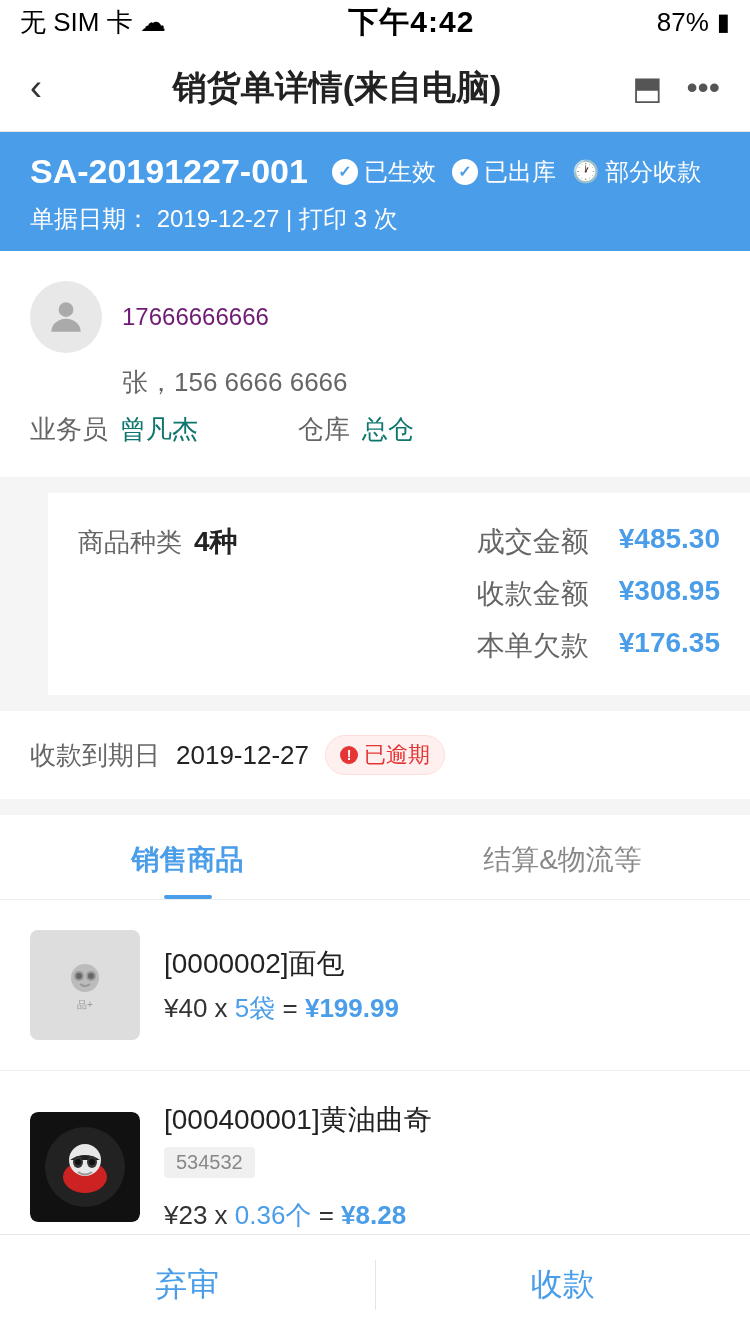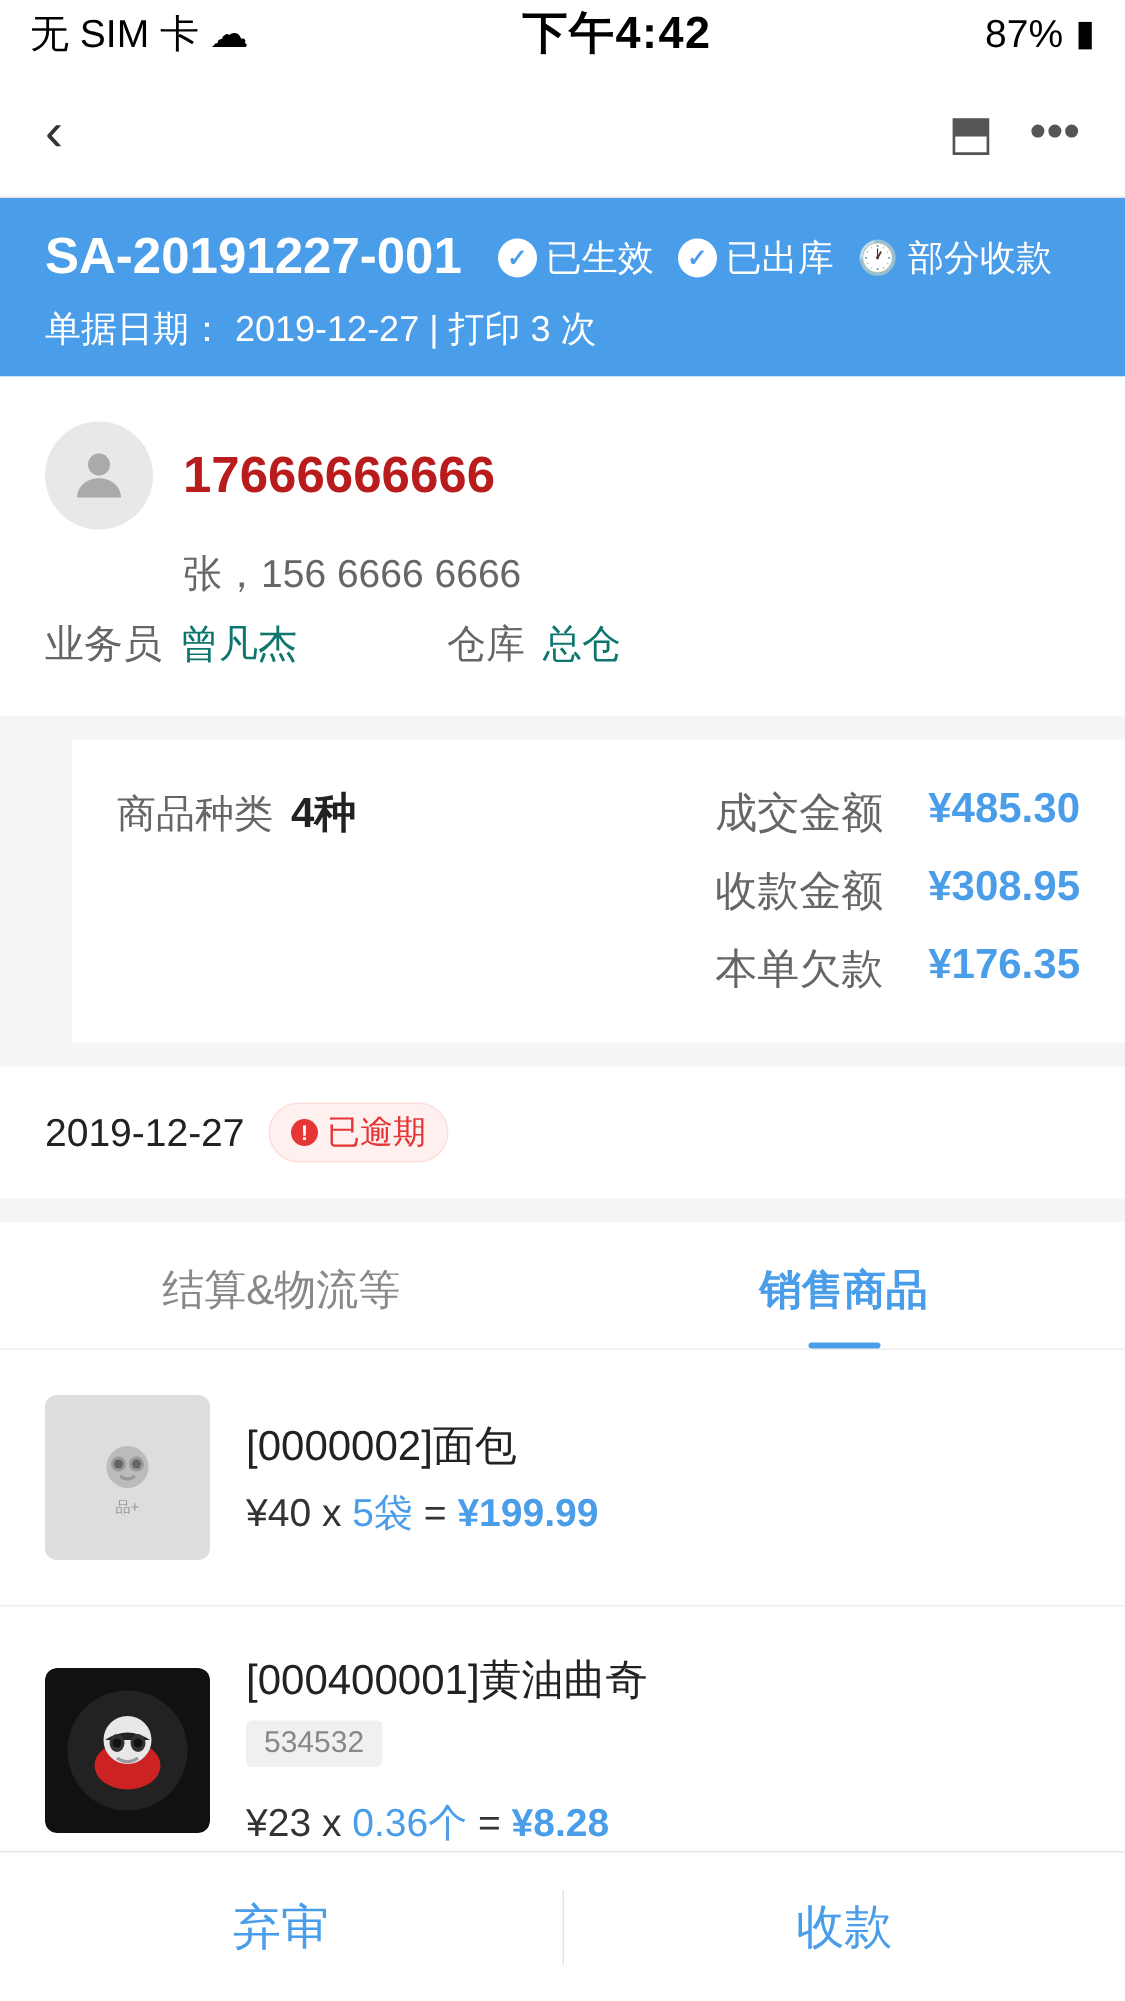--- a/index.html
+++ b/index.html
@@ -111,23 +111,23 @@
       height: 72px;
       border-radius: 50%;
       background: #e8e8e8;
       display: flex;
       align-items: center;
       justify-content: center;
       flex-shrink: 0;
     }
     .customer-avatar svg { width: 44px; height: 44px; fill: #aaa; }
     .customer-name {
-      font-size: 34px;
-      font-weight: 700;
-      color: #b91c1c;
+      font-size: 24px;
+      font-weight: 400;
+      color: #701a75;
     }
     .customer-info {
       font-size: 26px;
       color: #666;
       padding-left: 92px;
     }
     .customer-meta {
       display: flex;
       align-items: center;
       gap: 0;
@@ -327,20 +327,21 @@
   <span class="status-left">无 SIM 卡 ☁</span>
   <span class="status-center">下午4:42</span>
   <span class="status-right">
     <span>87%</span>
     <span class="battery-icon">▮</span>
   </span>
 </div>
 
 <div class="nav-bar">
   <span class="nav-back">‹</span>
+  <span class="nav-title">销货单详情(来自电脑)</span>
   <div class="nav-right-icons">
     <span class="nav-icon">⬒</span>
     <span class="nav-icon">•••</span>
   </div>
 </div>
 
 <div class="header-banner">
   <div class="banner-top">
     <span class="order-id">SA-20191227-001</span>
     <div class="status-tags">
@@ -404,31 +405,32 @@
       </div>
       <div class="amount-row">
         <span class="amount-label">本单欠款</span>
         <span class="amount-value">¥176.35</span>
       </div>
     </div>
   </div>
 </div>
 
 <div class="due-section">
+  <span class="due-label">收款到期日</span>
   <span class="due-date">2019-12-27</span>
   <span class="overdue-badge">
     <span class="overdue-dot">!</span>
     <span>已逾期</span>
   </span>
 </div>
 
 <div class="tabs-section">
   <div class="tabs-bar">
+    <div class="tab-item active">销售商品</div>
     <div class="tab-item">结算&amp;物流等</div>
-    <div class="tab-item active">销售商品</div>
   </div>
 </div>
 
 <div class="product-list">
 
   <div class="product-item">
     <div class="owl-placeholder">
       <svg width="70" height="70" viewBox="0 0 70 70">
         <rect width="70" height="70" rx="8" fill="#ddd"></rect>
 

